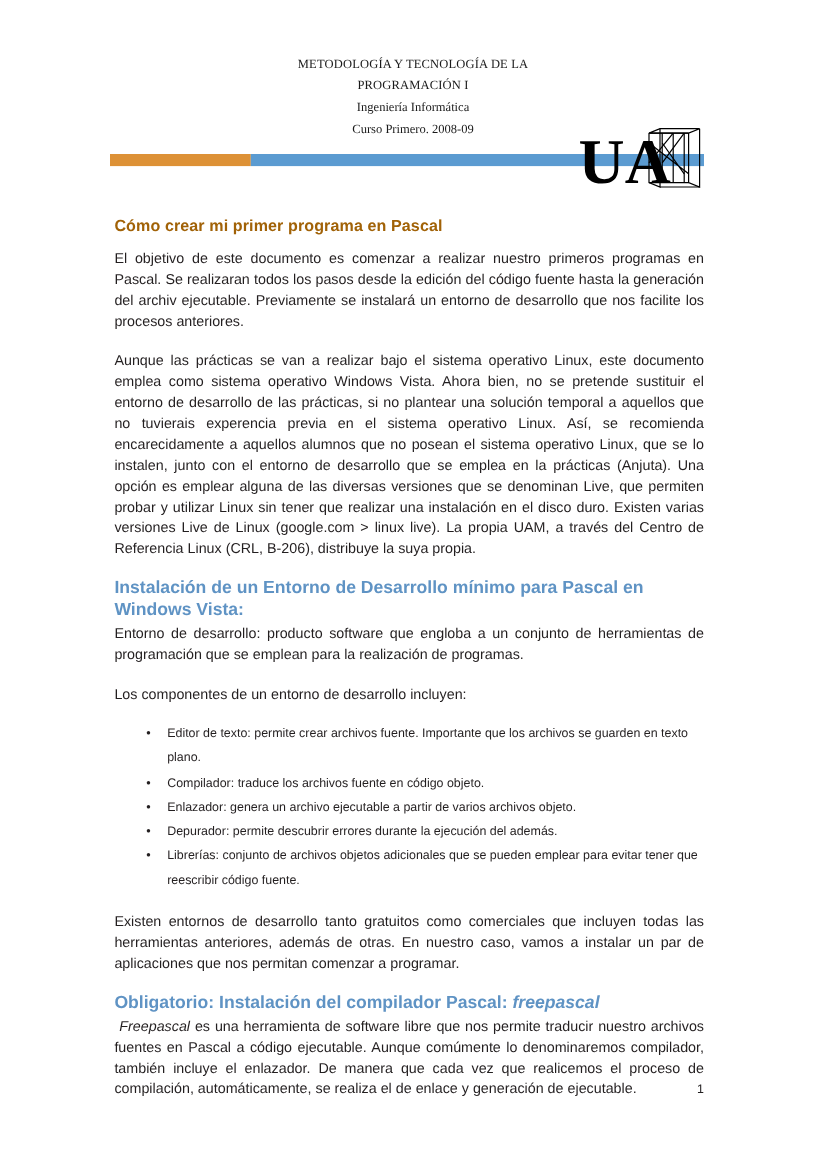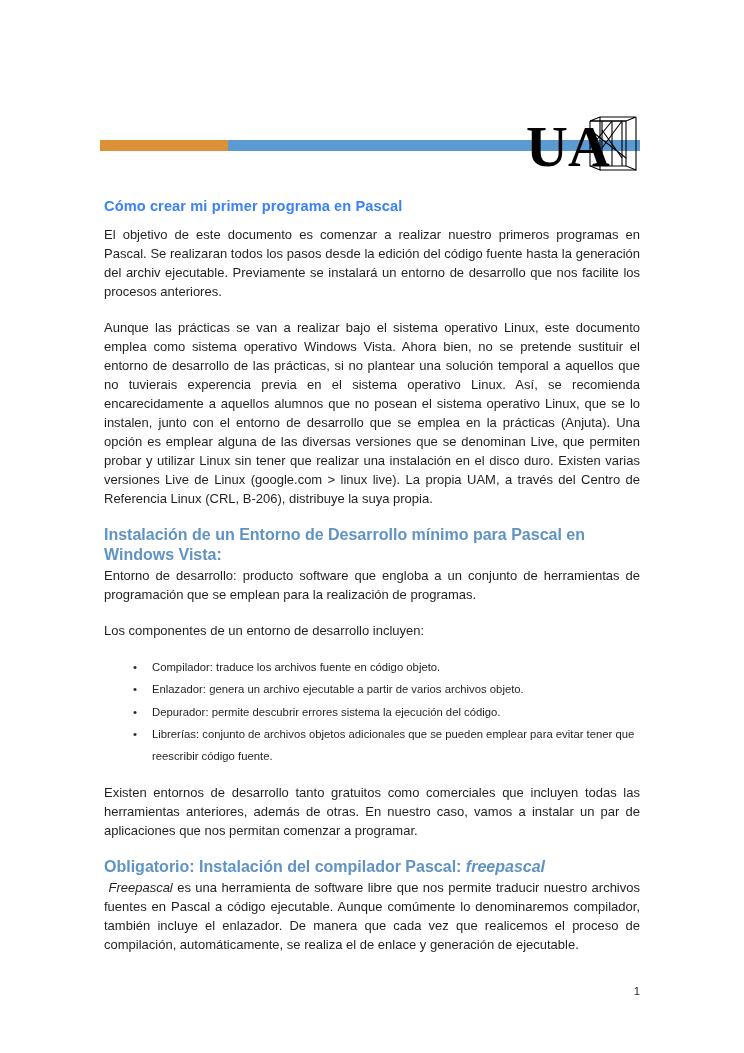--- a/index.html
+++ b/index.html
@@ -103,21 +103,21 @@
   .content {
     position: absolute;
     left: 104px;
     top: 196px;
     width: 536px;
   }
 
   h1.doc-title {
     font-size: 14.6px;
     font-weight: bold;
-    color: #3b82f6;
+    color: #a16207;
     margin: 0 0 9px 0;
     letter-spacing: 0.1px;
     line-height: 20px;
   }
 
   p.para {
     font-size: 13px;
     line-height: 19px;
     text-align: justify;
     margin: 0 0 17px 0;
@@ -175,20 +175,26 @@
   }
 </style>
 </head>
 <body>
 
 <div class="page">
 
   <div class="header">
 
 
+    <div class="course-block">
+      <div class="course-line-1">METODOLOGÍA Y TECNOLOGÍA DE LA</div>
+      <div class="course-line-2">PROGRAMACIÓN I</div>
+      <div class="course-line-3">Ingeniería Informática</div>
+      <div class="course-line-4">Curso Primero. 2008-09</div>
+    </div>
 
     <div class="rule-bar">
       <div class="rule-orange"></div>
       <div class="rule-blue"></div>
     </div>
 
     <div class="uam-logo">
       <svg width="116" height="56" viewBox="0 0 116 56" xmlns="http://www.w3.org/2000/svg">
         <text x="0" y="50" font-family="'Liberation Serif',serif" font-size="58" font-weight="bold" fill="#000000">UA</text>
         <g stroke="#000000" stroke-width="1.1" fill="none">
@@ -214,23 +220,24 @@
     <p class="para">Aunque las prácticas se van a realizar bajo el sistema operativo Linux, este documento emplea como sistema operativo Windows Vista. Ahora bien, no se pretende sustituir el entorno de desarrollo de las prácticas, si no plantear una solución temporal a aquellos que no tuvierais experencia previa en el sistema operativo Linux. Así, se recomienda encarecidamente a aquellos alumnos que no posean el sistema operativo Linux, que se lo instalen, junto con el entorno de desarrollo que se emplea en la prácticas (Anjuta). Una opción es emplear alguna de las diversas versiones que se denominan Live, que permiten probar y utilizar Linux sin tener que realizar una instalación en el disco duro. Existen varias versiones Live de Linux (google.com &gt; linux live). La propia UAM, a través del Centro de Referencia Linux (CRL, B-206), distribuye la suya propia.</p>
 
     <h2 class="sub-head">Instalación de un Entorno de Desarrollo mínimo para Pascal en Windows Vista:</h2>
 
     <p class="para"><span class="bold-lead">Entorno de desarrollo:</span><span> producto software que engloba a un conjunto de herramientas de programación que se emplean para la realización de programas.</span></p>
 
     <p class="para tight">Los componentes de un entorno de desarrollo incluyen:</p>
     <div class="gap-sm"></div>
 
     <ul class="bullets">
+      <li>Editor de texto: permite crear archivos fuente. Importante que los archivos se guarden en texto plano.</li>
       <li>Compilador: traduce los archivos fuente en código objeto.</li>
       <li>Enlazador: genera un archivo ejecutable a partir de varios archivos objeto.</li>
-      <li>Depurador: permite descubrir errores sistema la ejecución del código.</li>
+      <li>Depurador: permite descubrir errores durante la ejecución del además.</li>
       <li>Librerías: conjunto de archivos objetos adicionales que se pueden emplear para evitar tener que reescribir código fuente.</li>
     </ul>
 
     <p class="para">Existen entornos de desarrollo tanto gratuitos como comerciales que incluyen todas las herramientas anteriores, además de otras. En nuestro caso, vamos a instalar un par de aplicaciones que nos permitan comenzar a programar.</p>
 
     <h2 class="sub-head"><span>Obligatorio: Instalación del compilador Pascal: </span><span class="ital">freepascal</span></h2>
 
     <p class="para">&nbsp;<span class="ital">Freepascal</span><span> es una herramienta de software libre que nos permite traducir nuestro archivos fuentes en Pascal a código ejecutable. Aunque comúmente lo denominaremos compilador, también incluye el enlazador. De manera que cada vez que realicemos el proceso de compilación, automáticamente, se realiza el de enlace y generación de ejecutable.</span></p>
 
   </div>

